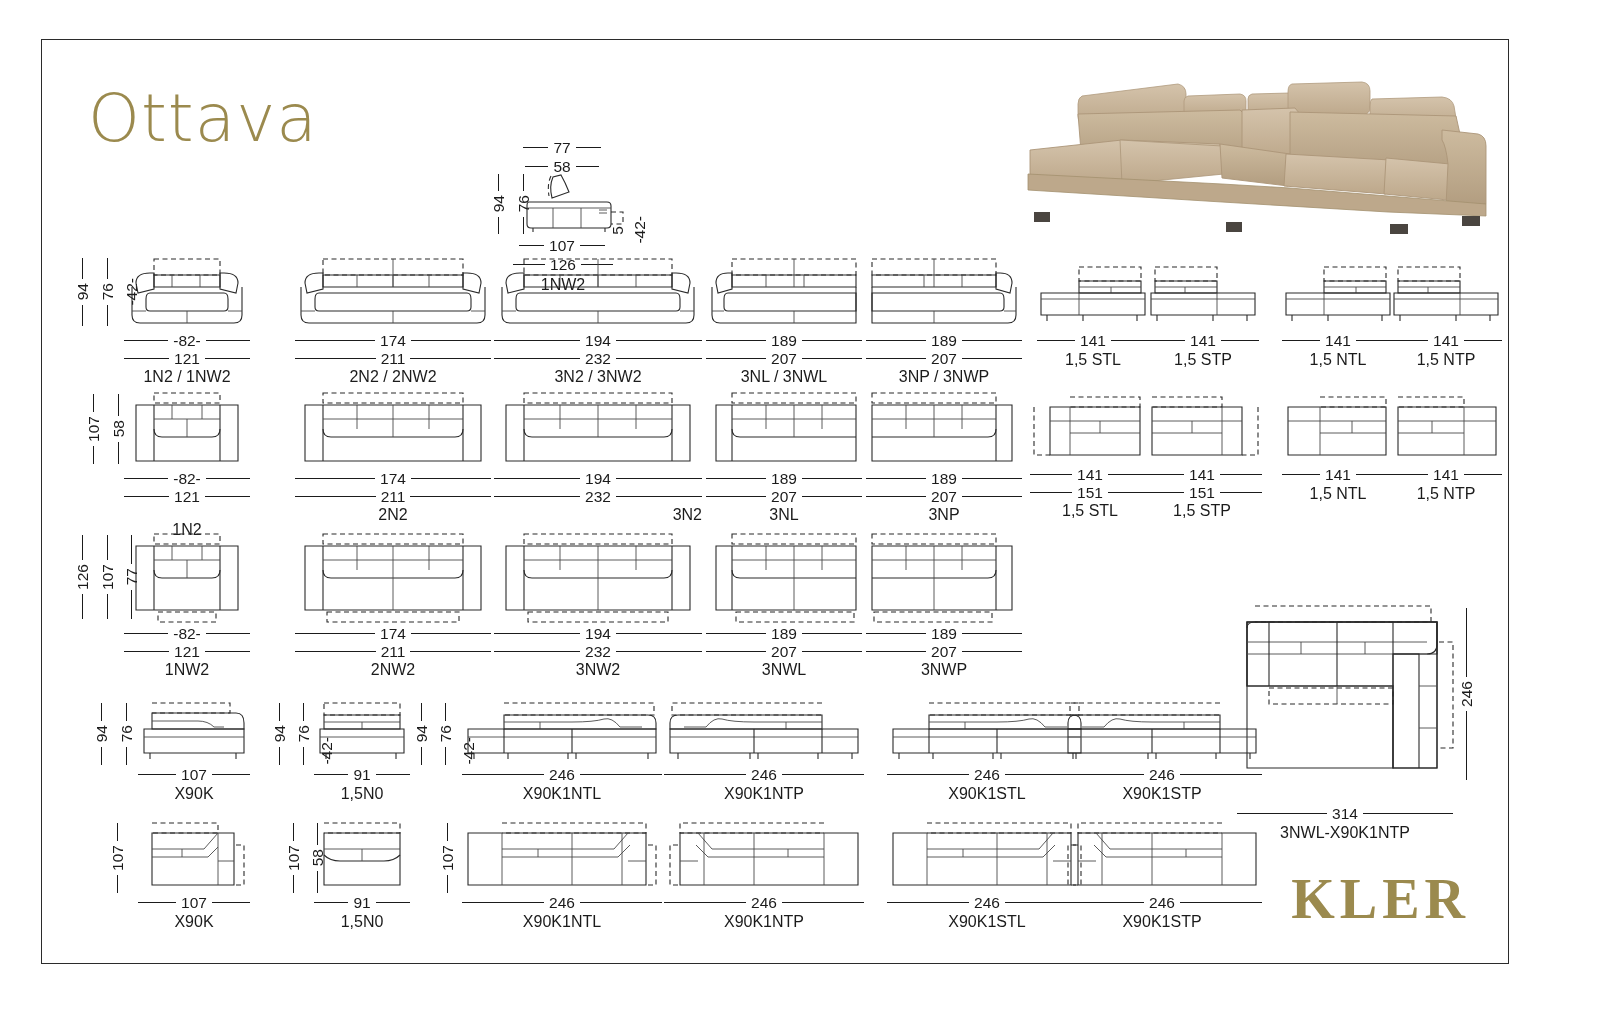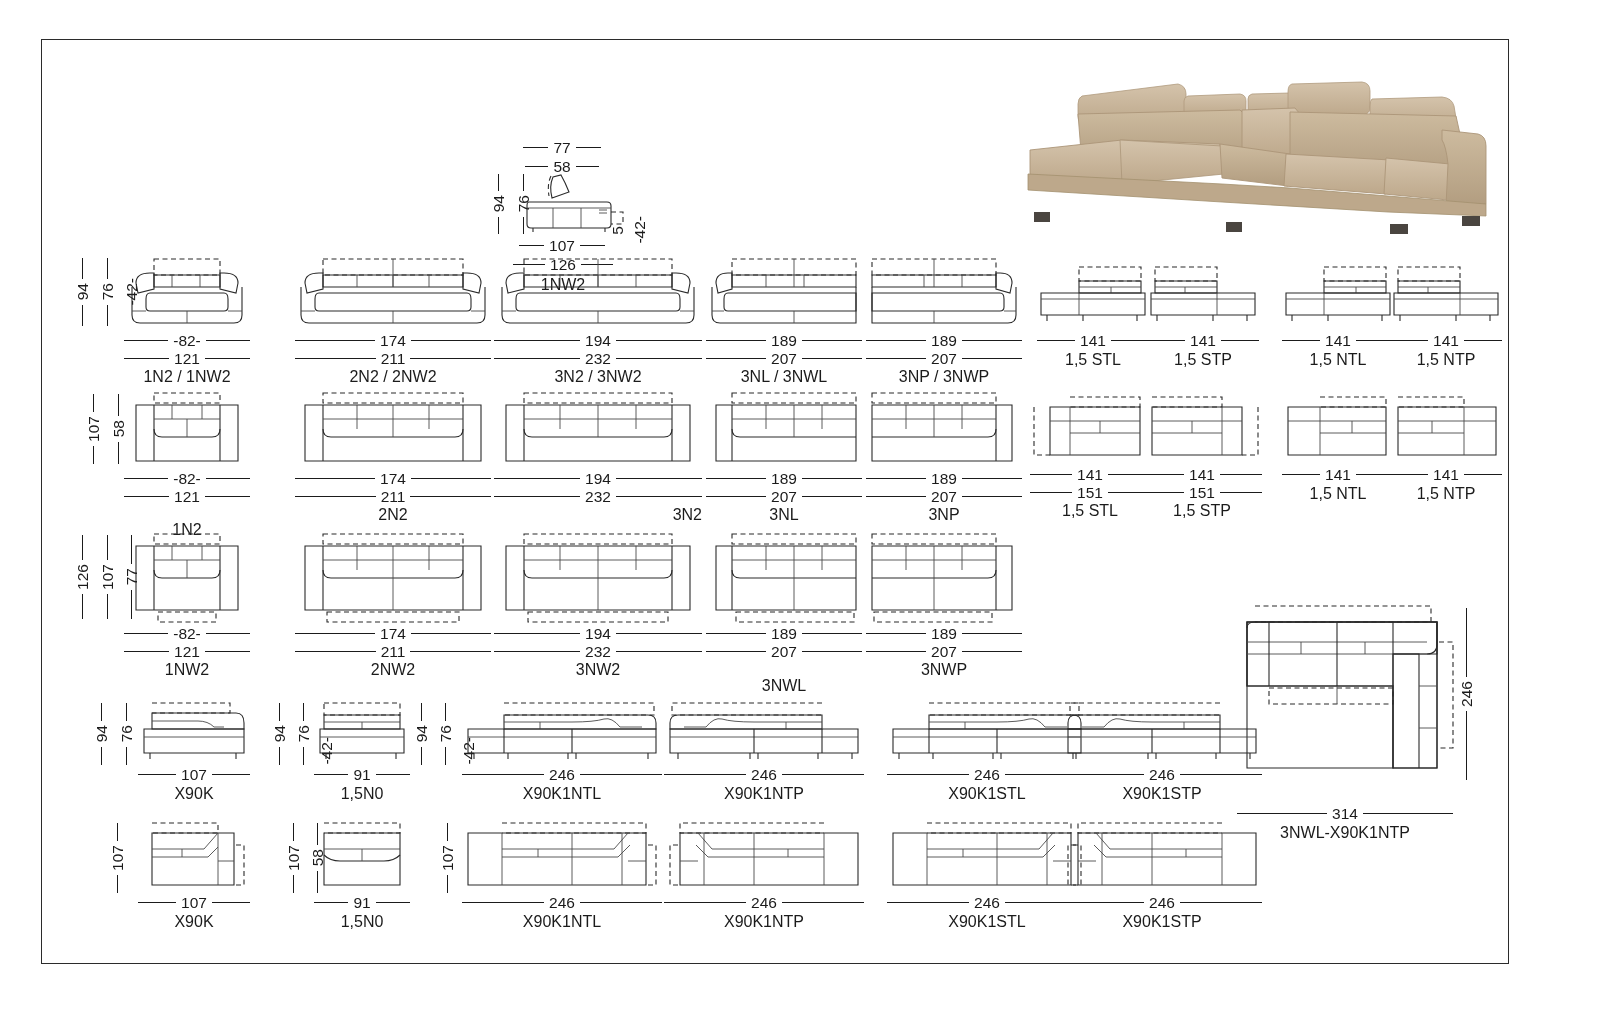--- a/index.html
+++ b/index.html
@@ -66,21 +66,23 @@
   .ln-d { fill: none; stroke: #2a2a2a; stroke-width: 1.1; stroke-dasharray: 5 3.5; }
 
   
   #photo { right: 18px; top: 14px; width: 500px; height: 190px; }
 </style>
 </head>
 <body>
 
 <div id="sheet">
 
-
+  <div class="abs" id="title">Ottava</div>
+
+  <div class="abs" id="brand">KLER</div>
 
   <div class="abs" id="photo">
     <svg width="500" height="190" viewBox="0 0 500 190">
       <defs>
         <linearGradient id="lg1" x1="0" y1="0" x2="0" y2="1">
           <stop offset="0" stop-color="#d4c3ab"></stop>
             <stop offset="1" stop-color="#bda88b"></stop>
         </linearGradient>
         <linearGradient id="lg2" x1="0" y1="0" x2="0" y2="1">
           <stop offset="0" stop-color="#cdbb9f"></stop>
@@ -683,21 +685,21 @@
       <div class="hbar" style="width:100%; margin-top:2px;">
           <span class="ln"></span>
           <span class="num">189</span>
           <span class="ln"></span>
         </div>
       <div class="hbar" style="width:100%; margin-top:2px;">
           <span class="ln"></span>
           <span class="num">207</span>
           <span class="ln"></span>
         </div>
-      <div class="code" style="margin-top:18px;">3NWL</div>
+      <div class="code" style="margin-top:2px;">3NWL</div>
     </div>
 
     <div class="abs" style="left:824px; top:0px; width:156px;">
       <svg width="156" height="94" viewBox="0 0 156 94">
         <path class="ln-d" d="M6 4 L130 4 L130 14 L6 14 Z"></path>
         <path class="ln-s" d="M6 16 L146 16 L146 80 L6 80 Z"></path>
         <path class="ln-s" d="M130 16 L130 80"></path>
         <path class="ln-s" d="M130 40 Q130 48 122 48 L6 48"></path>
         <path class="ln-t" d="M6 30 L130 30 M96 16 L96 30 M40 16 L40 30 M68 16 L68 80 M96 30 L96 40 M40 30 L40 40"></path>
         <path class="ln-d" d="M8 82 L126 82 L126 92 L8 92 Z"></path>

